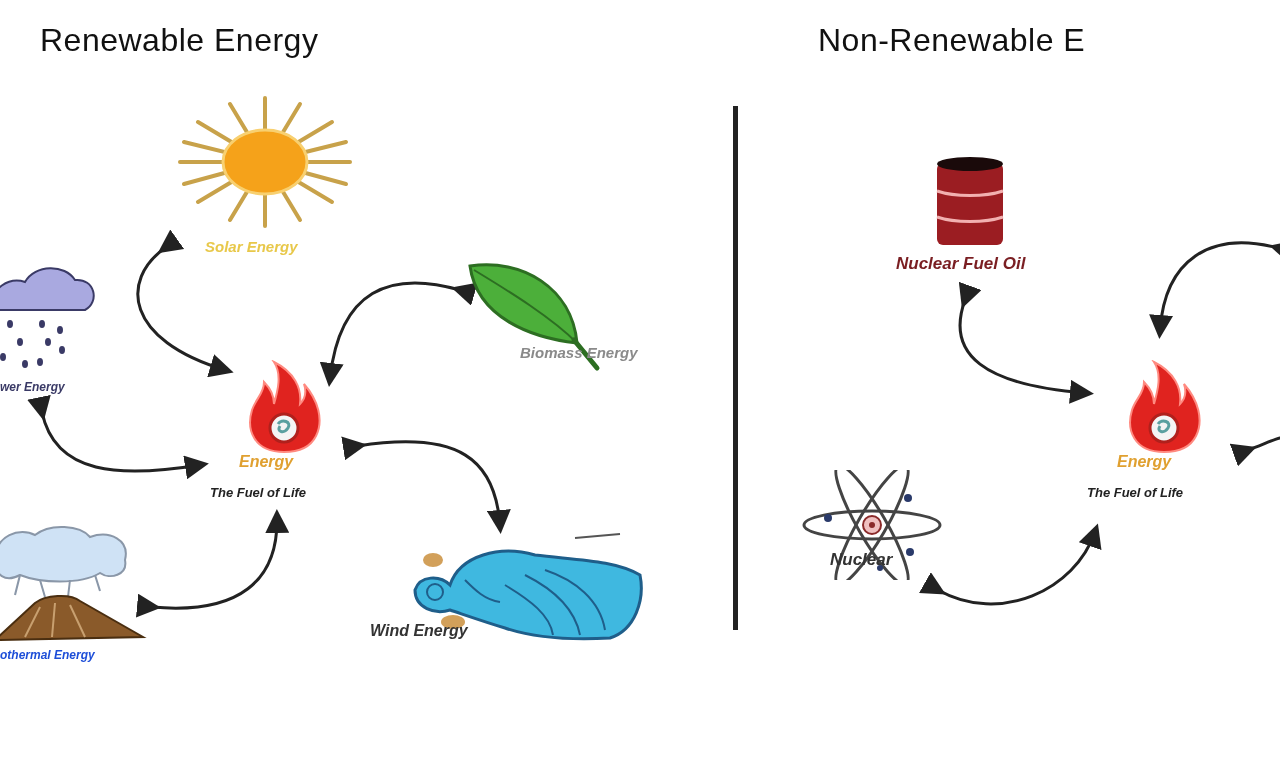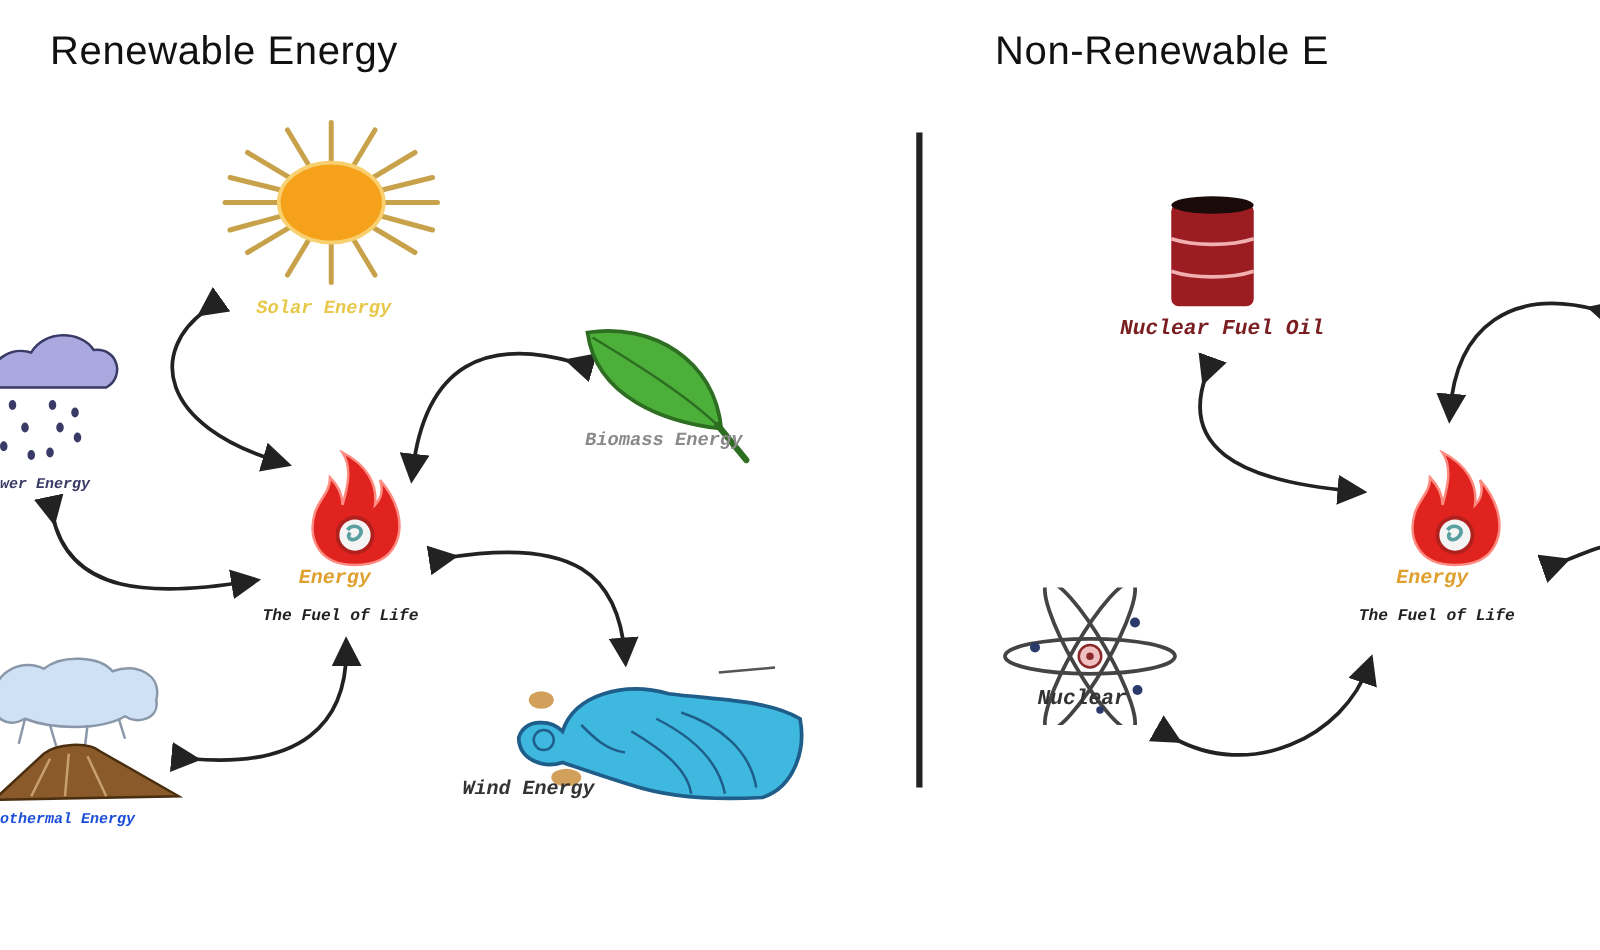--- a/index.html
+++ b/index.html
@@ -5,27 +5,27 @@
   html, body { margin: 0; padding: 0; }
   body {
     width: 1280px; height: 760px; overflow: hidden; background: #ffffff;
     position: relative; font-family: "Liberation Sans", sans-serif;
   }
   .title {
     position: absolute; top: 22px; font-size: 32px; color: #111;
     font-family: "Liberation Sans", sans-serif; white-space: nowrap; letter-spacing: 0.5px;
   }
   #title-left { left: 40px; }
-  #title-right { left: 796px; }
+  #title-right { left: 818px; }
   .divider {
     position: absolute; left: 733px; top: 106px; width: 5px; height: 524px; background: #222;
   }
   .lbl {
     position: absolute; font-style: italic; font-weight: bold; white-space: nowrap;
-    font-family: Liberation Mono, monospace;
+    font-family: Liberation Sans, sans-serif;
   }
   .icon { position: absolute; }
   svg.arrows { position: absolute; left: 0; top: 0; }
 </style>
 </head>
 <body>
 
 <div id="title-left" class="title">Renewable Energy</div>
 <div id="title-right" class="title">Non-Renewable E</div>
 <div class="divider"></div>
@@ -79,21 +79,21 @@
   </g>
   <ellipse cx="95" cy="70" rx="42" ry="32" fill="#f5a21a" stroke="#f8d070" stroke-width="3"></ellipse>
 </svg>
 <div class="lbl" style="left:205px;top:238px;font-size:15px;color:#e8c84a">Solar Energy</div>
 
 <svg class="icon" style="left:462px;top:258px" width="140" height="115" viewBox="0 0 140 115">
   <path d="M8,8 C60,0 110,30 115,85 C70,80 15,60 8,8 Z" fill="#4caf3a" stroke="#2d6e22" stroke-width="3"></path>
   <path d="M12,12 C50,35 90,60 115,85" stroke="#2d6e22" stroke-width="2" fill="none"></path>
   <line x1="112" y1="82" x2="135" y2="110" stroke="#2d6e22" stroke-width="5" stroke-linecap="round"></line>
 </svg>
-<div class="lbl" style="left:468px;top:344px;font-size:15px;color:#8a8a8a">Biomass Energy</div>
+<div class="lbl" style="left:520px;top:344px;font-size:15px;color:#8a8a8a">Biomass Energy</div>
 
 <svg class="icon" style="left:0px;top:262px" width="100" height="120" viewBox="0 0 100 120">
   <path d="M-10,48 C-10,25 10,15 25,20 C35,2 65,2 75,18 C95,16 100,40 85,48 Z" fill="#a9a9e0" stroke="#3a3a66" stroke-width="2"></path>
   <g fill="#3a3a66">
     <ellipse cx="10" cy="62" rx="3" ry="4"></ellipse>
       <ellipse cx="20" cy="80" rx="3" ry="4"></ellipse>
     <ellipse cx="3" cy="95" rx="3" ry="4"></ellipse>
       <ellipse cx="42" cy="62" rx="3" ry="4"></ellipse>
     <ellipse cx="48" cy="80" rx="3" ry="4"></ellipse>
       <ellipse cx="25" cy="102" rx="3" ry="4"></ellipse>

